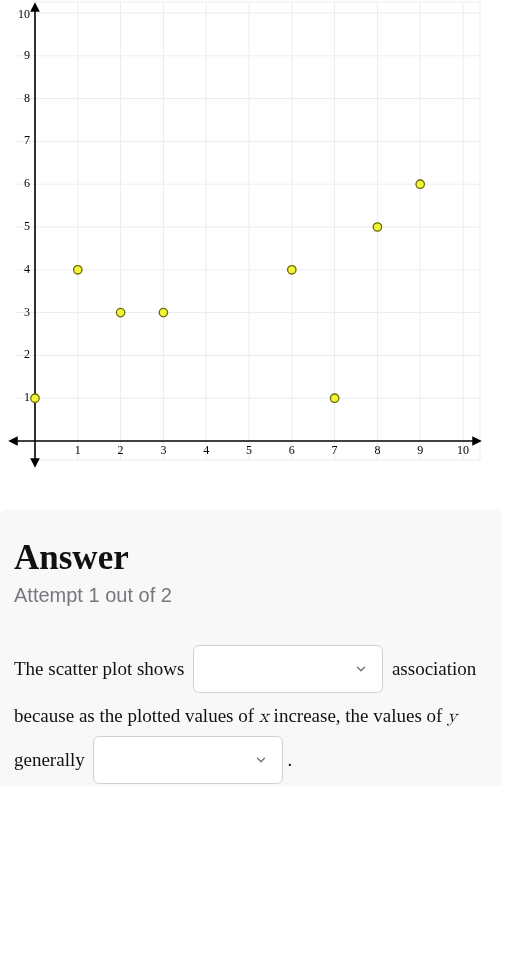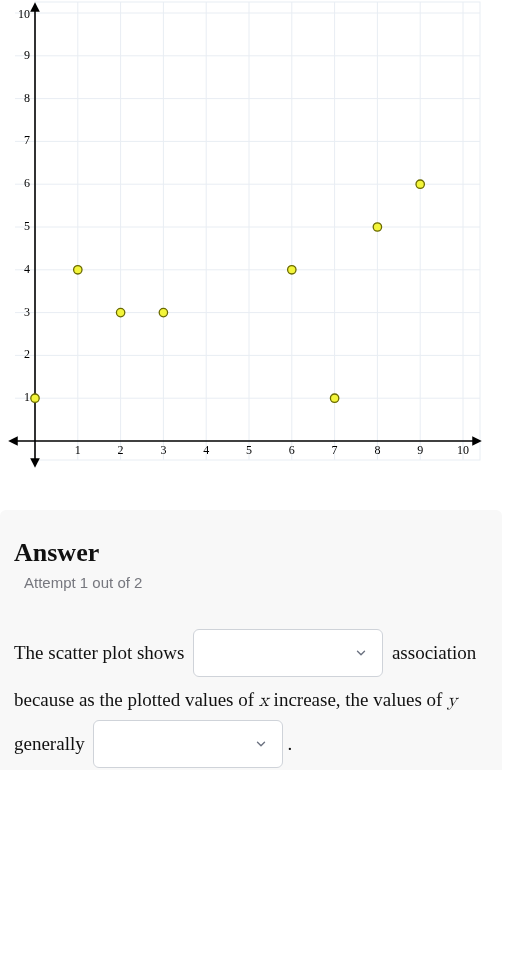--- a/index.html
+++ b/index.html
@@ -19,28 +19,28 @@
   .answer-section {
     background: #f8f8f8;
     margin: 30px 0 0 0;
     padding: 28px 14px 0 14px;
     border-radius: 6px 6px 0 0;
     width: 502px;
   }
   .answer-heading {
     font-family: Georgia, serif;
     font-weight: bold;
-    font-size: 26px;
+    font-size: 35px;
     color: #111;
     margin: 0 0 6px 0;
   }
   .attempt {
     color: #76777e;
-    font-size: 15px;
-    margin: 0 0 40px 10px;
+    font-size: 20px;
+    margin: 0 0 40px 0;
     font-family: -apple-system, BlinkMacSystemFont, 'Segoe UI', Arial, sans-serif;
   }
   .sentence {
     font-size: 19px;
     line-height: 2.2;
     color: #111;
     font-family: Georgia, serif;
   }
   .math-var {
     font-family: 'STIX', 'Latin Modern Math', 'Cambria Math', Georgia, serif;

